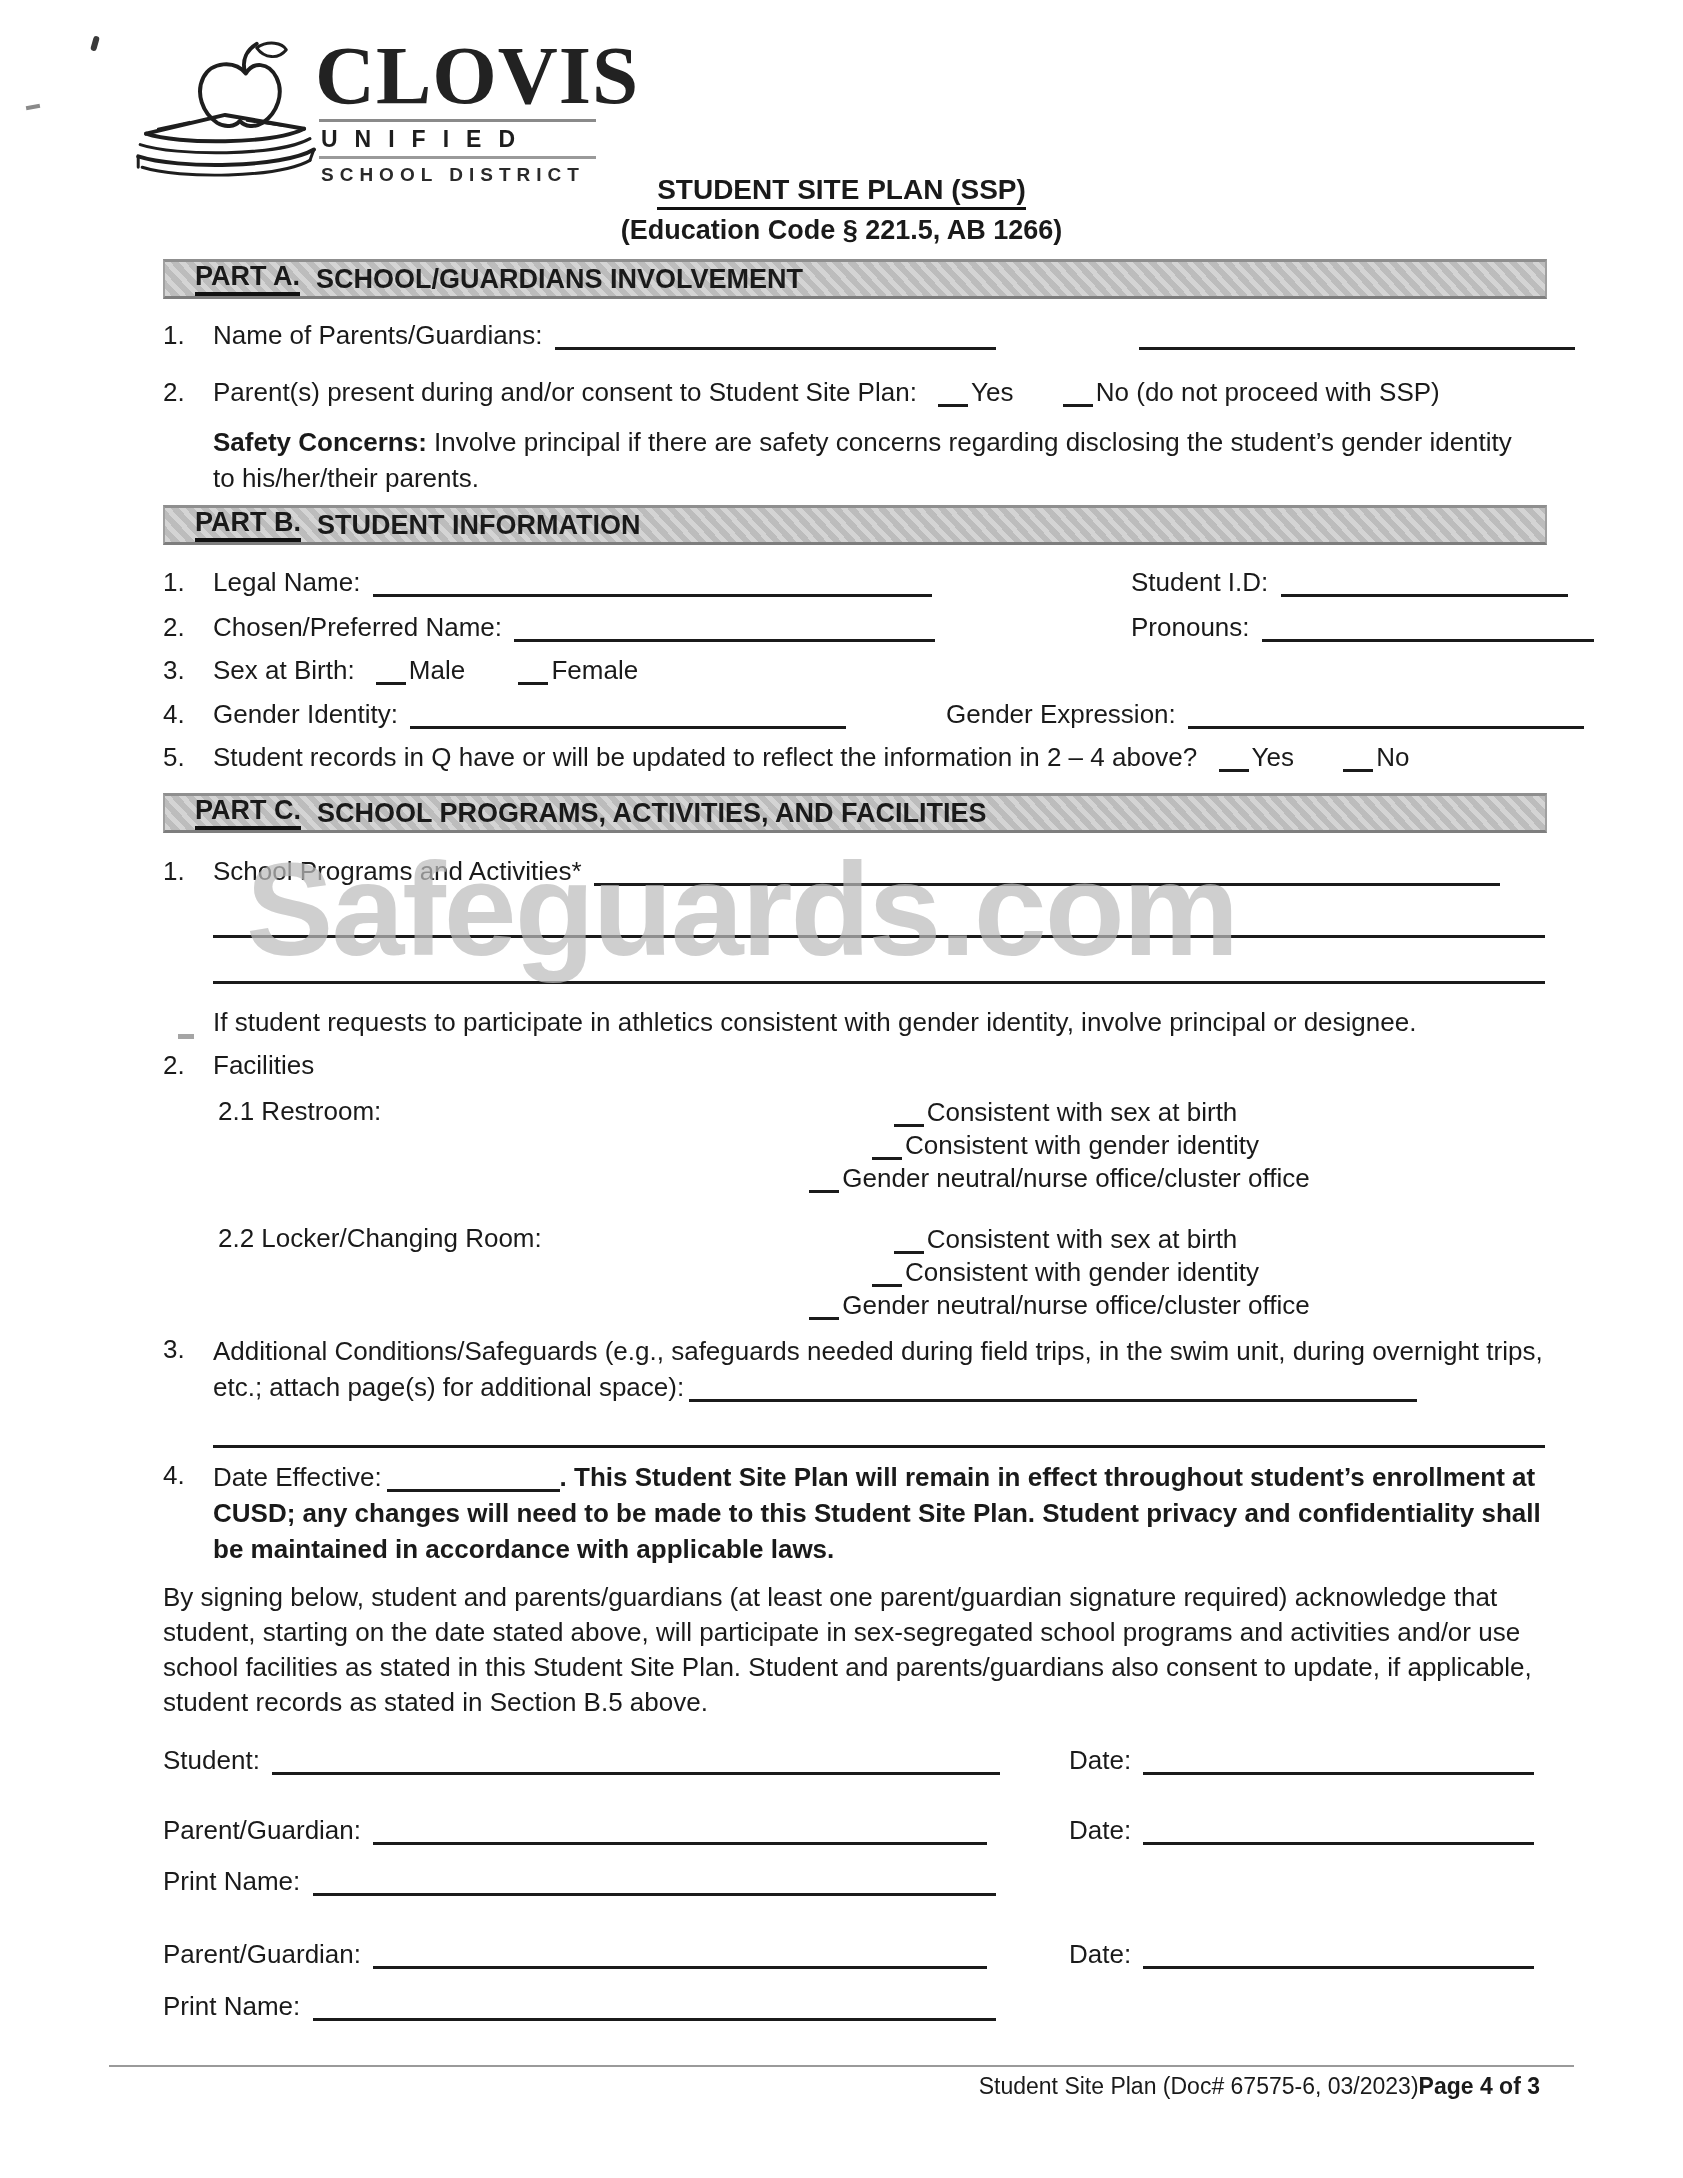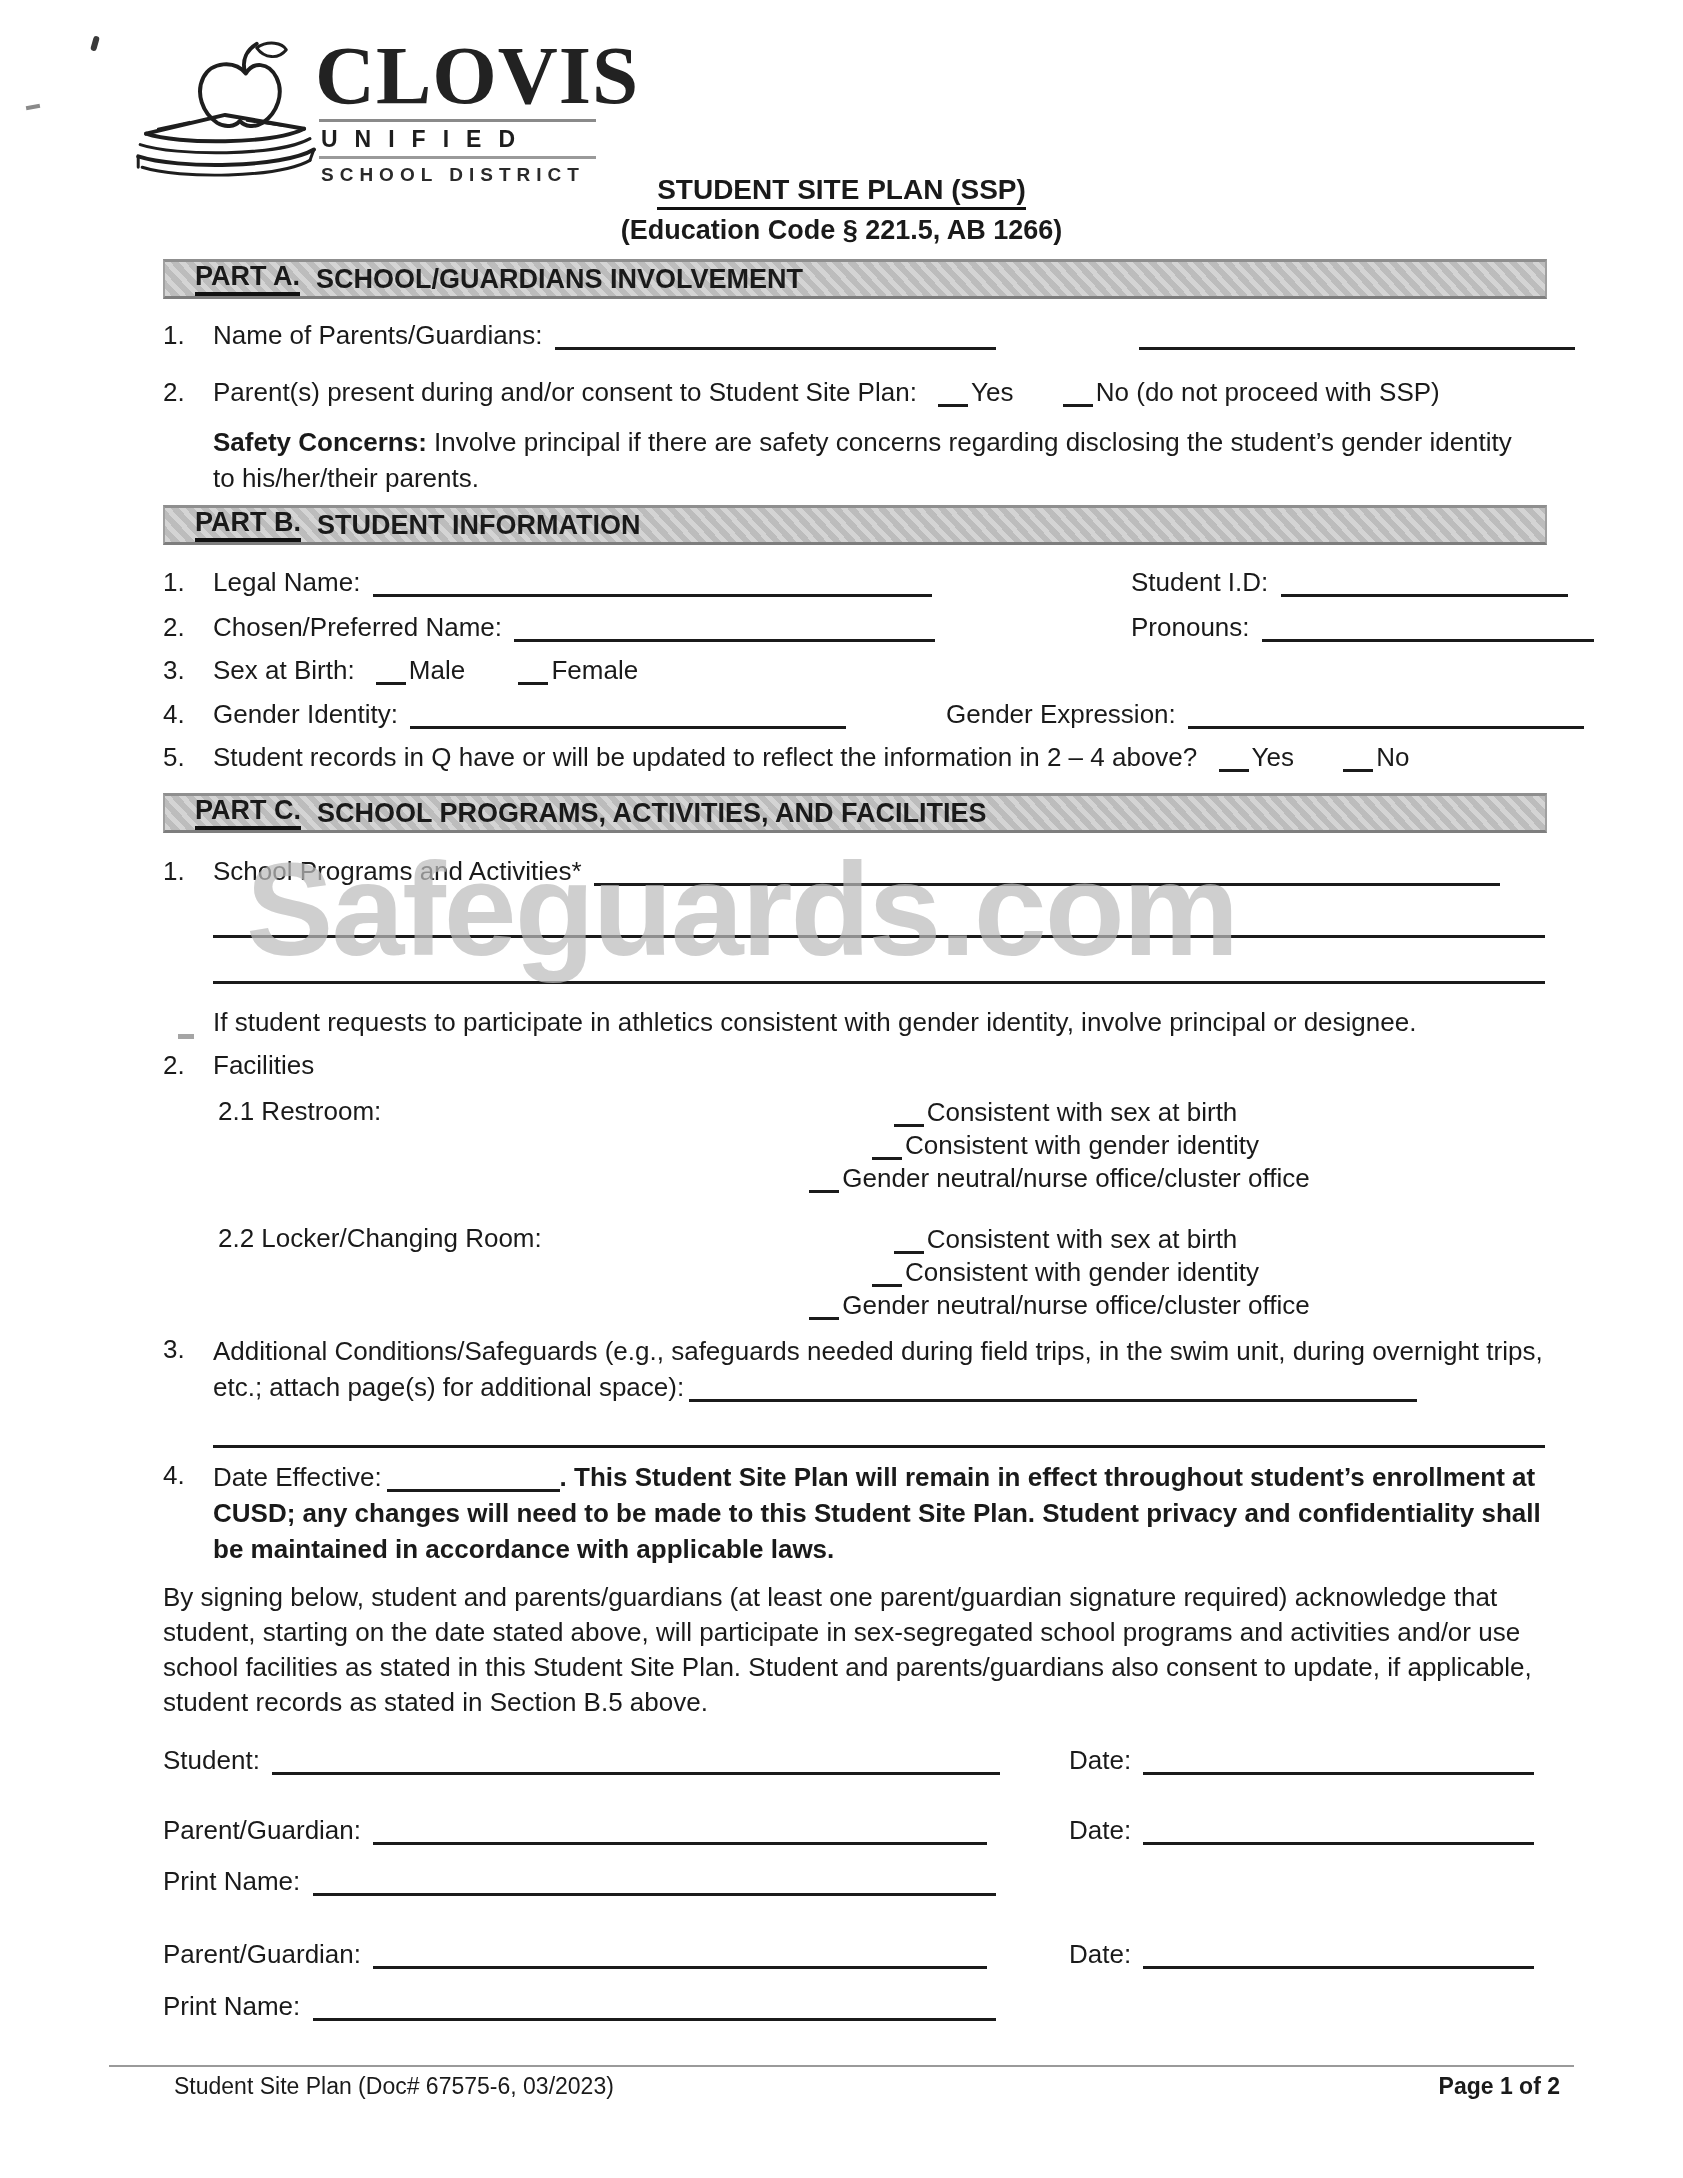--- a/index.html
+++ b/index.html
@@ -68,21 +68,21 @@
   .fac-label{position:absolute;left:55px;top:0;white-space:nowrap;}
   .fac-opts{margin-left:421px;}
   .opt{line-height:33px;white-space:nowrap;}
 
   
   .sig{left:163px;width:1384px;position:absolute;line-height:33px;}
   .sig .right-col{left:906px;}
 
   
   .footer-rule{left:109px;top:2065px;width:1465px;height:2px;background:#9a9a9a;}
-  .footer-row{left:174px;top:2073px;width:1386px;display:flex;justify-content:space-between;font-size:23px;}
+  .footer-row{left:154px;top:2073px;width:1386px;display:flex;justify-content:flex-end;font-size:23px;}
   .footer-left{font-weight:400;}
   .footer-right{font-weight:700;}
 
   
   .watermark{
     left:246px;top:834px;width:1208px;
     font-size:131px;font-weight:700;letter-spacing:-2px;
     color:rgba(188,188,188,0.72);
     white-space:nowrap;z-index:5;pointer-events:none;
   }
@@ -318,19 +318,19 @@
   </div>
 
   <div class="sig" style="top:1990px">
     <span class="lbl">Print Name:</span>
     <span class="blank" style="width:683px"></span>
   </div>
 
   <div class="abs footer-rule"></div>
   <div class="abs footer-row">
     <span class="footer-left">Student Site Plan (Doc# 67575-6, 03/2023)</span>
-    <span class="footer-right">Page 1 of 2</span>
+    <span class="footer-right">Page 4 of 3</span>
   </div>
 
   <div class="abs watermark">Safeguards.com</div>
 
 </div>
 
 
 </body></html>

